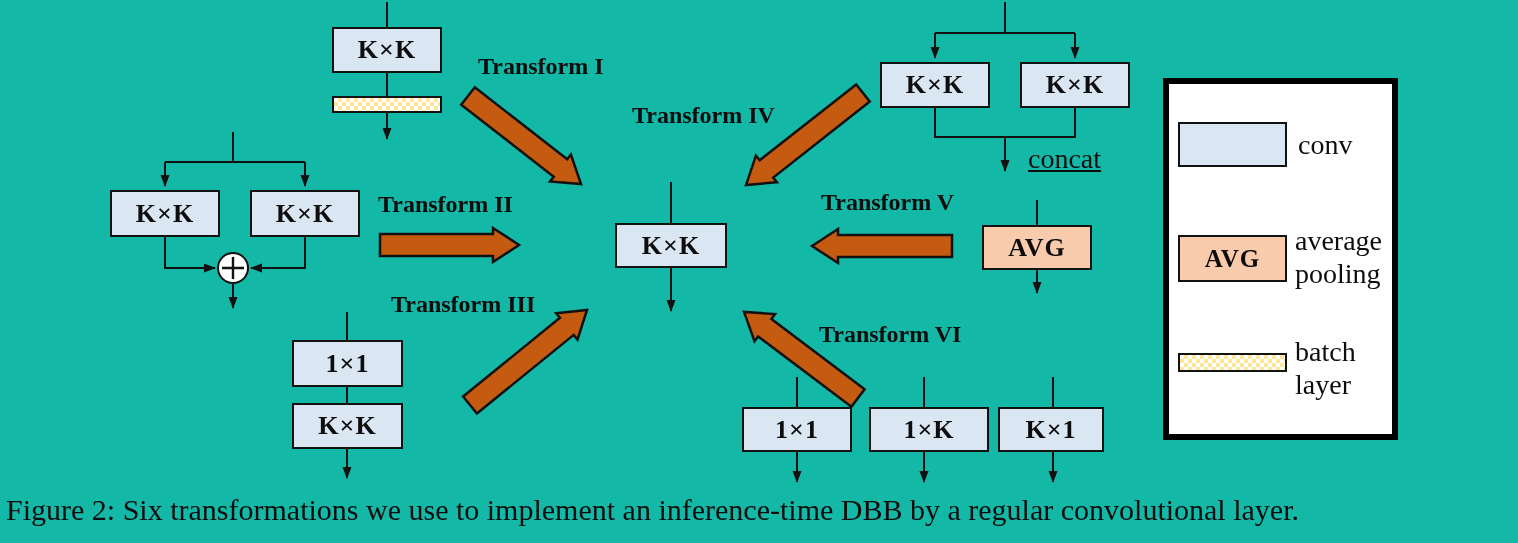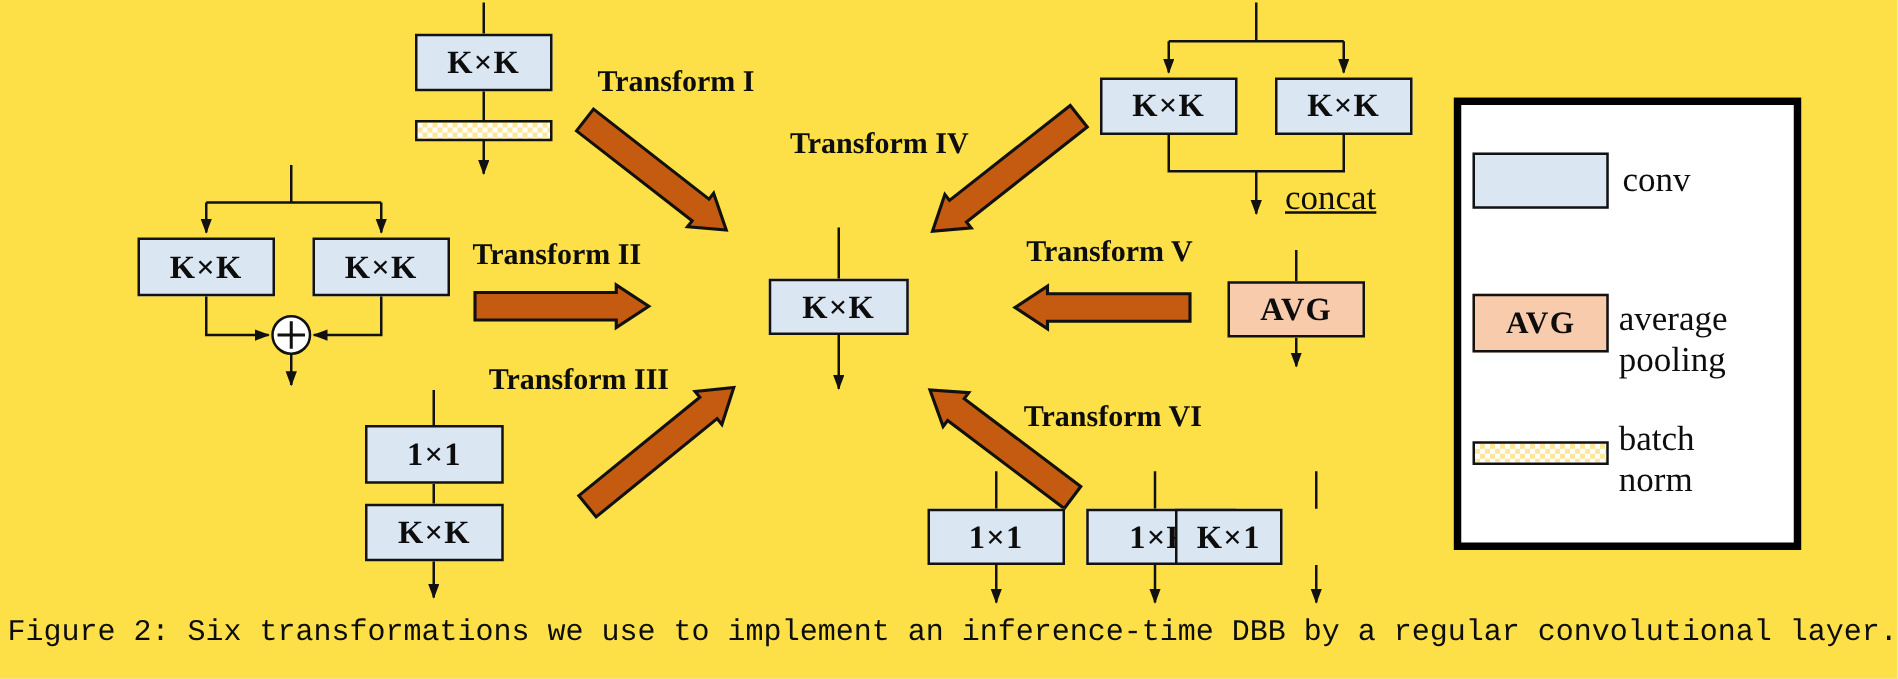--- a/index.html
+++ b/index.html
@@ -1,18 +1,18 @@
 <!DOCTYPE html>
 <html style="--conv-fill: #dbe6f3; --avg-fill: #f8cbad; --bn-yellow: #ffe699; --arrow-fill: #c55a11; --line: #111111;"><head>
 <meta charset="utf-8">
 <style>
   html,body{margin:0;padding:0;background:#ffffff;}
   body{width:1518px;height:543px;overflow:hidden;
        font-family:"Liberation Serif", serif;color:#0d0d0d;}
-  #fig{position:relative;width:1518px;height:543px;background:#fde047;}
+  #fig{position:relative;width:1518px;height:543px;background:#14b8a6;}
 
   
   #wires{position:absolute;left:0;top:0;width:1518px;height:543px;z-index:1;}
   #wires path.wire{fill:none;stroke:#111;stroke-width:2;}
   #wires circle.addc{fill:#fff;stroke:#111;stroke-width:2;}
   #wires path.plus{fill:none;stroke:#111;stroke-width:2.4;}
   #wires polygon.block-arrow{fill:var(--arrow-fill,#c55a11);stroke:#111;
        stroke-width:2.5;stroke-linejoin:miter;}
 
   
@@ -23,32 +23,32 @@
   .block.avg{background:var(--avg-fill,#f8cbad);}
   .bn-strip{position:absolute;z-index:2;box-sizing:border-box;border:2px solid #121212;
        background:conic-gradient(var(--bn-yellow,#ffe699) 0 25%, #fff 0 50%,
                   var(--bn-yellow,#ffe699) 0 75%, #fff 0) 0 0 / 8px 8px;}
 
   
   .tlabel{position:absolute;z-index:3;font-weight:bold;font-size:24px;white-space:nowrap;}
   .annot{position:absolute;z-index:3;font-size:28px;white-space:nowrap;text-decoration:underline;}
 
   
-  .legend{position:absolute;z-index:2;left:1163px;top:78px;width:278px;height:362px;
+  .legend{position:absolute;z-index:2;left:1163px;top:78px;width:235px;height:362px;
        box-sizing:border-box;border:6px solid #000;background:#fff;}
   .legend .swatch{position:absolute;box-sizing:border-box;border:2px solid #121212;
        display:flex;align-items:center;justify-content:center;
        font-weight:bold;font-size:25px;letter-spacing:1px;}
   .legend .swatch.conv-swatch{background:var(--conv-fill,#dbe6f3);}
   .legend .swatch.avg-swatch{background:var(--avg-fill,#f8cbad);}
   .legend .swatch.bn-swatch{background:conic-gradient(var(--bn-yellow,#ffe699) 0 25%, #fff 0 50%,
        var(--bn-yellow,#ffe699) 0 75%, #fff 0) 0 0 / 8px 8px;}
   .legend .legend-label{position:absolute;font-size:28px;line-height:1.18;}
 
-  .caption{position:absolute;z-index:3;left:6px;top:493px;font-size:24px;white-space:nowrap;font-family:Liberation Mono, monospace;}
+  .caption{position:absolute;z-index:3;left:6px;top:493px;font-size:30px;white-space:nowrap;}
 </style>
 </head>
 <body>
 
 <div id="fig">
 
   <svg id="wires" viewBox="0 0 1518 543" xmlns="http://www.w3.org/2000/svg">
     <defs>
       <marker id="ah" markerUnits="userSpaceOnUse" markerWidth="14" markerHeight="12" refX="11" refY="4.5" orient="auto">
         <path d="M0,0 L12,4.5 L0,9 Z" fill="#111"></path>
@@ -115,38 +115,38 @@
 
   <div class="block" style="left:615px;top:223px;width:112px;height:45px">K×K</div>
 
   <div class="block" style="left:880px;top:62px;width:110px;height:46px">K×K</div>
   <div class="block" style="left:1020px;top:62px;width:110px;height:46px">K×K</div>
 
   <div class="block avg" style="left:982px;top:225px;width:110px;height:45px">AVG</div>
 
   <div class="block" style="left:742px;top:407px;width:110px;height:45px">1×1</div>
   <div class="block" style="left:869px;top:407px;width:120px;height:45px">1×K</div>
-  <div class="block" style="left:940px;top:407px;width:86px;height:45px">K×1</div>
+  <div class="block" style="left:998px;top:407px;width:106px;height:45px">K×1</div>
 
   <div class="tlabel" style="left:378px;top:191px">Transform II</div>
   <div class="tlabel" style="left:478px;top:53px">Transform I</div>
   <div class="tlabel" style="left:391px;top:291px">Transform III</div>
   <div class="tlabel" style="left:821px;top:189px">Transform V</div>
   <div class="tlabel" style="left:632px;top:102px">Transform IV</div>
   <div class="tlabel" style="left:819px;top:321px">Transform VI</div>
 
   <div class="annot" style="left:1028px;top:143px">concat</div>
 
   <div class="legend">
     <div class="swatch conv-swatch" style="left:9px;top:38px;width:109px;height:45px"></div>
     <div class="legend-label" style="left:129px;top:44px">conv</div>
 
     <div class="swatch avg-swatch" style="left:9px;top:151px;width:109px;height:47px">
       <span>AVG</span>
     </div>
-    <div class="legend-label" style="left:126px;top:155px;width:122px">average pooling</div>
+    <div class="legend-label" style="left:126px;top:140px;width:122px">average pooling</div>
 
     <div class="swatch bn-swatch" style="left:9px;top:269px;width:109px;height:19px"></div>
-    <div class="legend-label" style="left:126px;top:251px;width:95px">batch norm</div>
+    <div class="legend-label" style="left:126px;top:251px;width:95px">batch layer</div>
   </div>
 
   <div class="caption">Figure 2: Six transformations we use to implement an inference-time DBB by a regular convolutional layer.</div>
 </div>
 
 </body></html>

